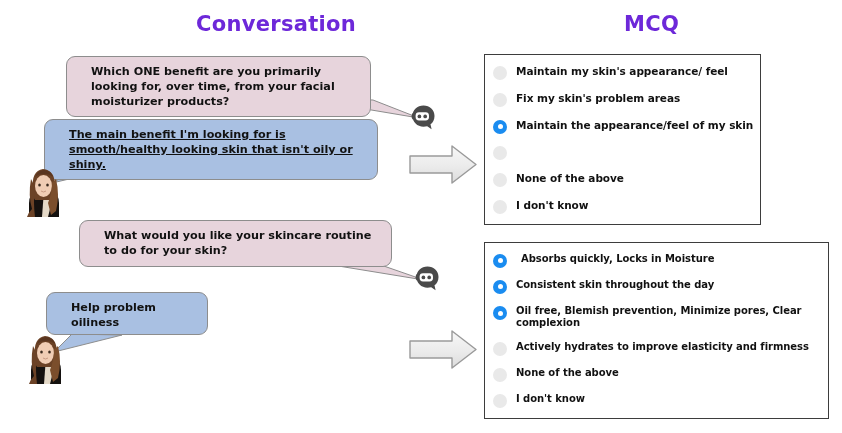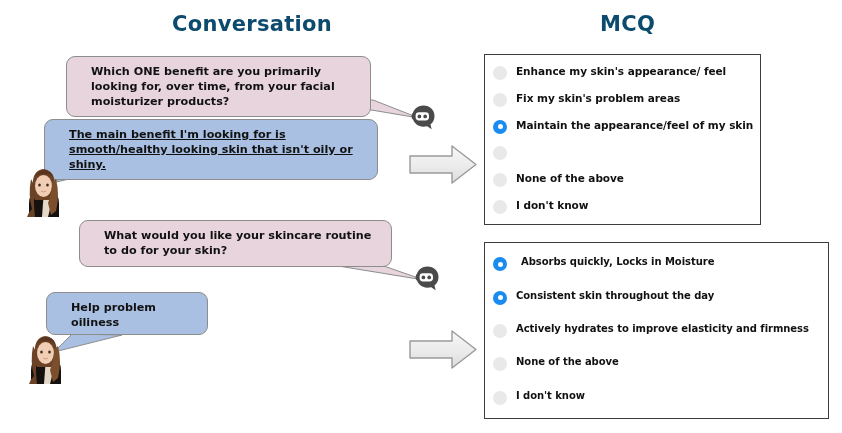--- a/index.html
+++ b/index.html
@@ -17,23 +17,24 @@
     background: #ffffff;
     overflow: hidden;
   }
 
   
   .col-title {
     position: absolute;
     font-family: "DejaVu Sans", sans-serif;
     font-weight: bold;
     font-size: 21px;
-    color: #0c4a6e;
+    color: #6d28d9;
     letter-spacing: 0.3px;
     white-space: nowrap;
+    margin-left: 24px;
   }
   #title-conversation { left: 172px; top: 12px; }
   #title-mcq          { left: 600px; top: 12px; }
 
   
   .bubble {
     position: absolute;
     box-sizing: border-box;
     border: 1.2px solid #8d8d8d;
     border-radius: 9px;
@@ -237,21 +238,21 @@
       </linearGradient>
     </defs>
     <polygon points="2,13 44,13 44,3 68,21.5 44,40 44,30 2,30" fill="url(#agrad2)" stroke="#9a9a9a" stroke-width="1.4" stroke-linejoin="round"></polygon>
   </svg>
 
   <div class="mcq-box" id="mcq-box-1">
     <div class="opt-list">
 
       <div class="opt-row">
         <span class="radio"></span>
-        <span class="opt-label">Enhance my skin's appearance/ feel</span>
+        <span class="opt-label">Maintain my skin's appearance/ feel</span>
       </div>
 
       <div class="opt-row">
         <span class="radio"></span>
         <span class="opt-label">Fix my skin's problem areas</span>
       </div>
 
       <div class="opt-row">
         <span class="radio selected"></span>
         <span class="opt-label">Maintain the appearance/feel of my skin</span>
@@ -280,20 +281,24 @@
       <div class="opt-row indented">
         <span class="radio selected"></span>
         <span class="opt-label">Absorbs quickly, Locks in Moisture</span>
       </div>
 
       <div class="opt-row">
         <span class="radio selected"></span>
         <span class="opt-label">Consistent skin throughout the day</span>
       </div>
 
+      <div class="opt-row">
+        <span class="radio selected"></span>
+        <span class="opt-label">Oil free, Blemish prevention, Minimize pores, Clear complexion</span>
+      </div>
 
       <div class="opt-row">
         <span class="radio"></span>
         <span class="opt-label">Actively hydrates to improve elasticity and firmness</span>
       </div>
 
       <div class="opt-row">
         <span class="radio"></span>
         <span class="opt-label">None of the above</span>
       </div>

